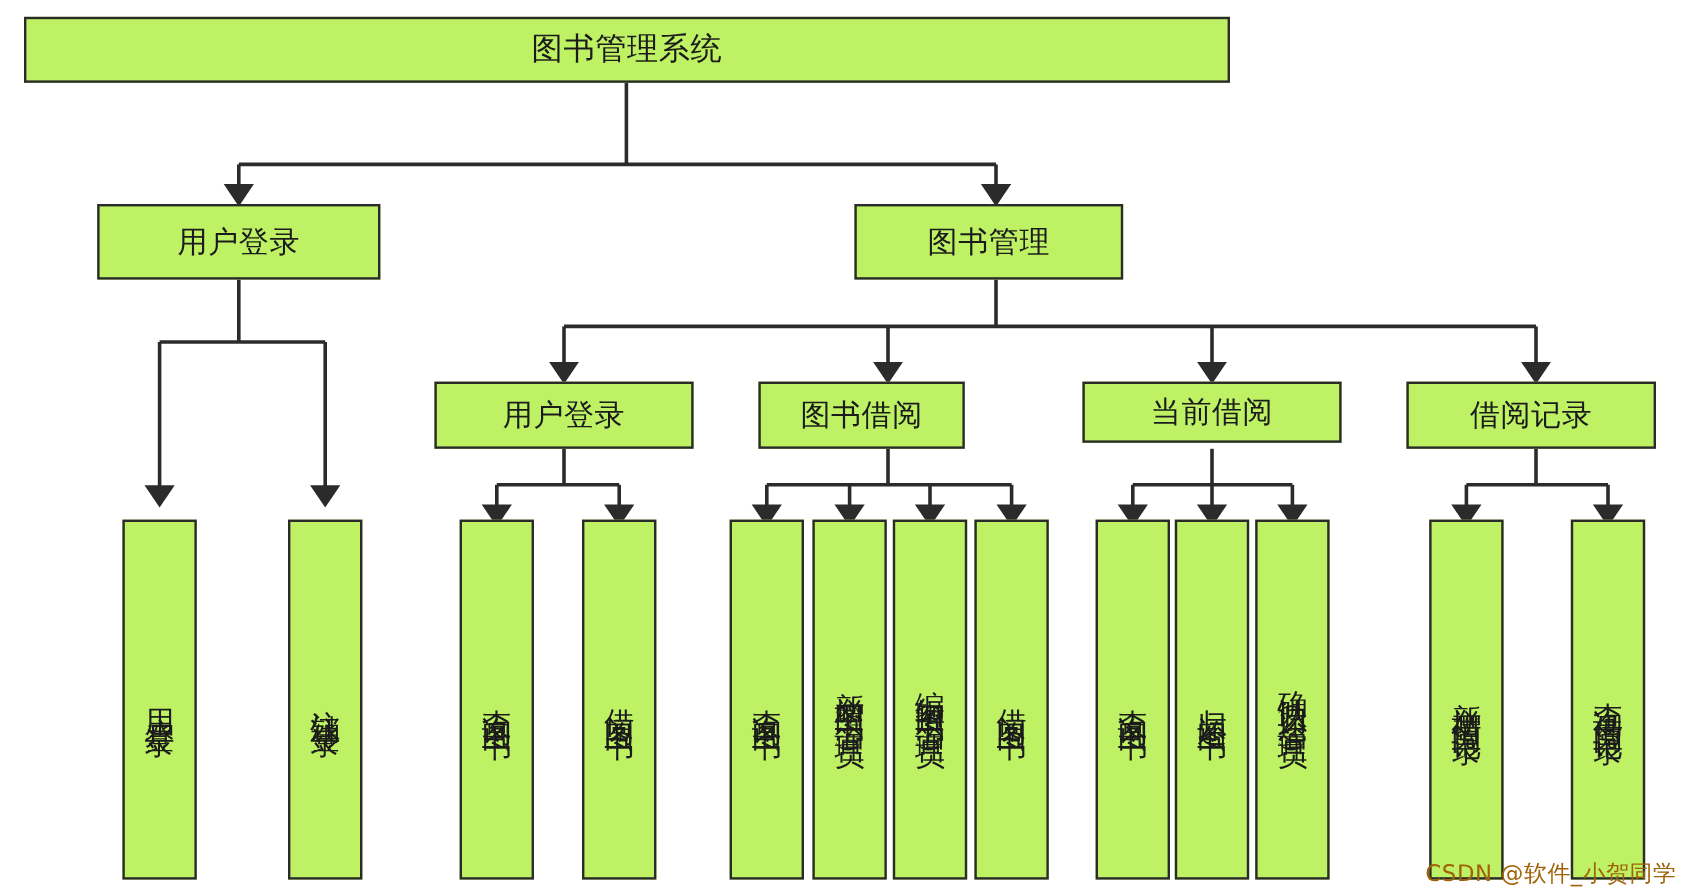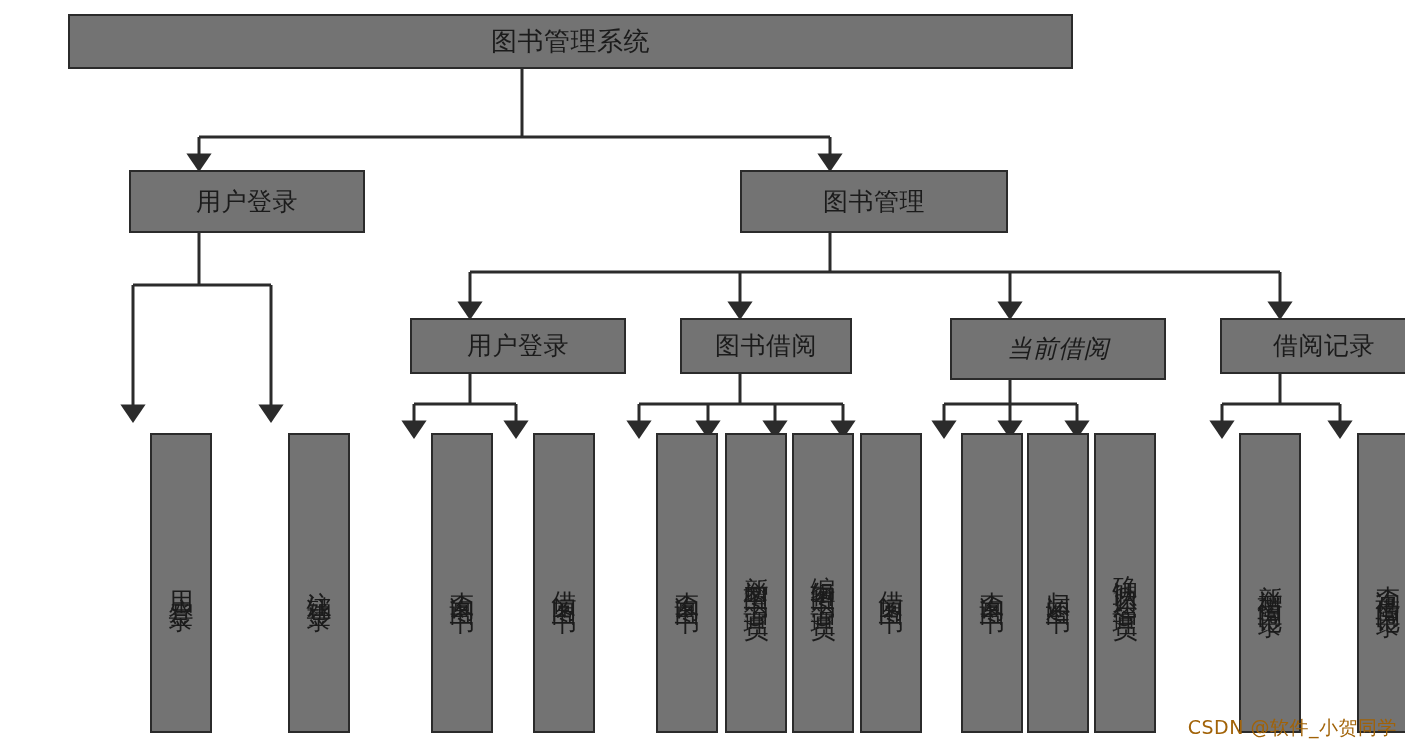--- a/index.html
+++ b/index.html
@@ -22,27 +22,26 @@
   svg#connectors {
     position: absolute;
     left: 0;
     top: 0;
     width: 1405px;
     height: 747px;
   }
   .node {
     position: absolute;
     box-sizing: border-box;
-    background: #737373;
+    background: #bef264;
     border: 2.5px solid #2b2b2b;
     display: flex;
     align-items: center;
     justify-content: center;
     z-index: 3;
-    margin-left: 48px;
   }
   .node .label {
     color: #1b1b1b;
     letter-spacing: 0.5px;
     white-space: nowrap;
     line-height: 1.18;
   }
   .node.horiz .label {
     font-size: 25px;
   }
@@ -129,31 +128,31 @@
     </g>
   </svg>
 
   <div class="node horiz title" style="left:20px; top:14px; width:1005px; height:55px;">
     <span class="label">图书管理系统</span>
   </div>
 
   <div class="node horiz" style="left:81px; top:170px; width:236px; height:63px;">
     <span class="label">用户登录</span>
   </div>
-  <div class="node horiz" style="left:692px; top:170px; width:268px; height:63px;justify-content:center;">
+  <div class="node horiz" style="left:712px; top:170px; width:224px; height:63px;justify-content:center;">
     <span class="label">图书管理</span>
   </div>
 
   <div class="node horiz" style="left:362px; top:318px; width:216px; height:56px;">
     <span class="label">用户登录</span>
   </div>
   <div class="node horiz" style="left:632px; top:318px; width:172px; height:56px;">
     <span class="label">图书借阅</span>
   </div>
-  <div class="node horiz" style="left:902px; top:318px; width:216px; height:62px;font-style:italic;">
+  <div class="node horiz" style="left:902px; top:318px; width:216px; height:51px;">
     <span class="label">当前借阅</span>
   </div>
   <div class="node horiz" style="left:1172px; top:318px; width:208px; height:56px;">
     <span class="label">借阅记录</span>
   </div>
 
   <div class="node vert" style="left:102px; top:433px; width:62px; height:300px;">
     <span class="label">用户登录</span>
   </div>
   <div class="node vert" style="left:240px; top:433px; width:62px; height:300px;">

